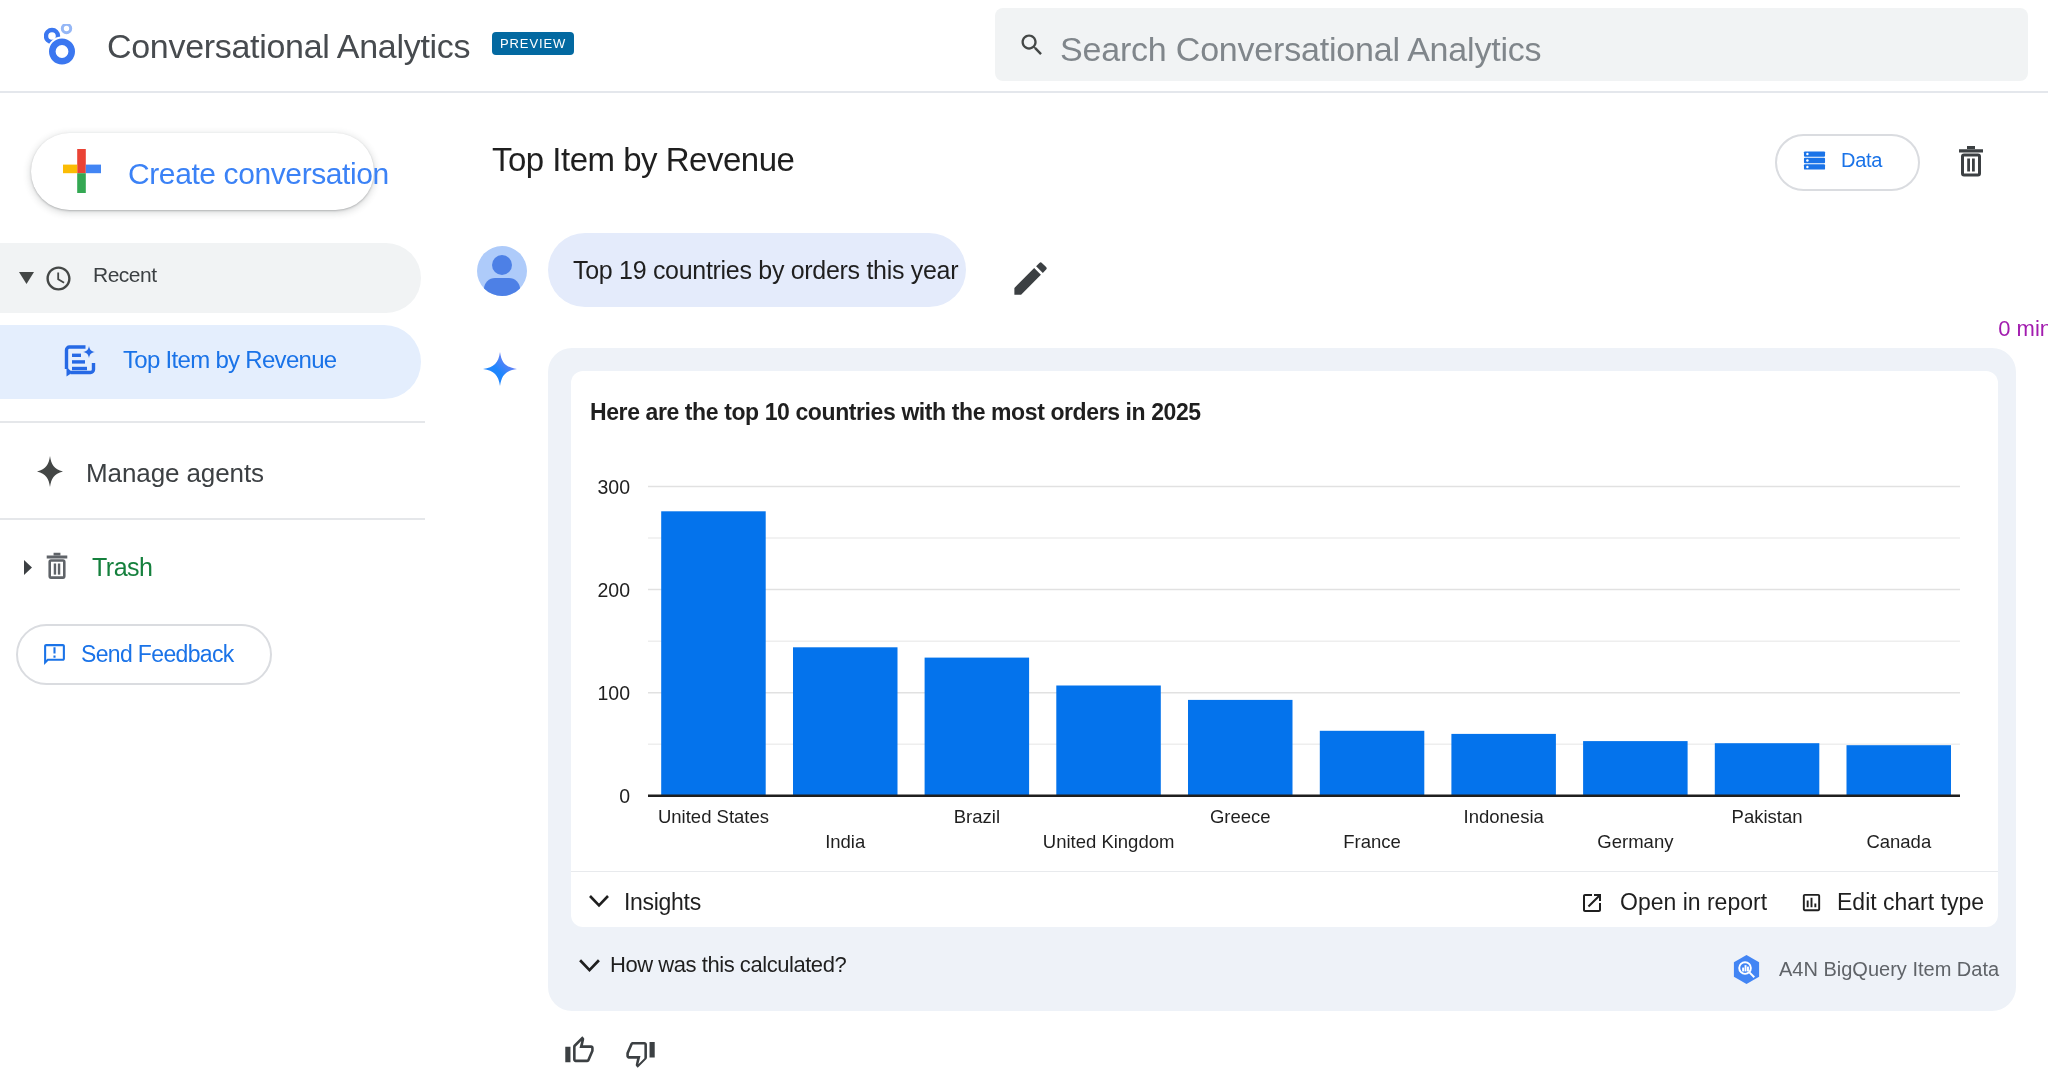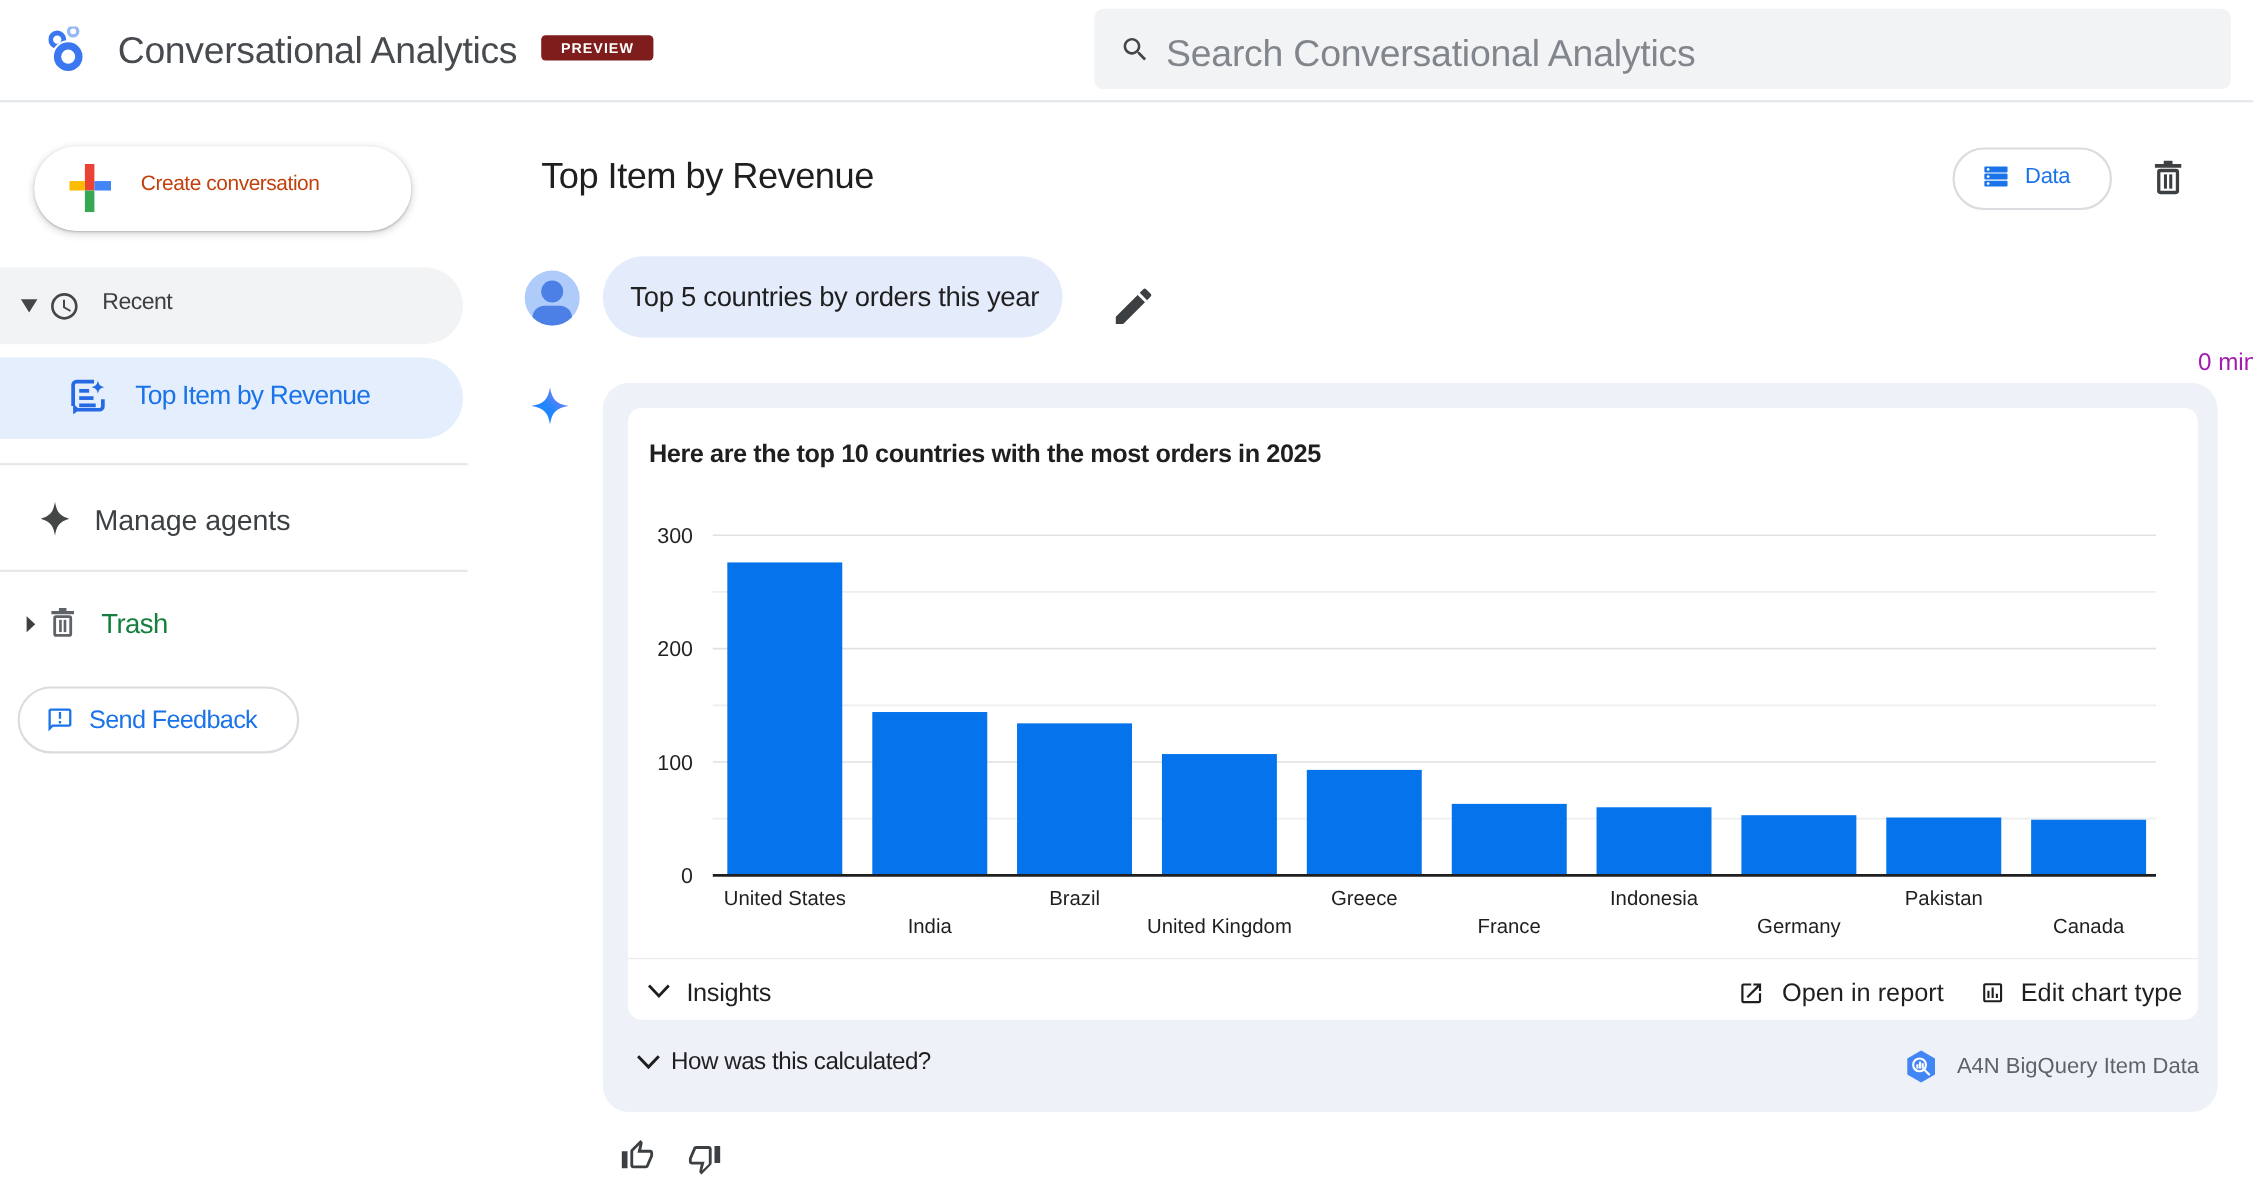--- a/index.html
+++ b/index.html
@@ -12,36 +12,36 @@
 
   <div class="abs" style="left:0;top:0;width:2048px;height:93px;background:#fff;border-bottom:2px solid #e4e7ec;"></div>
   <svg class="abs" style="left:44px;top:24px;" width="38" height="42" viewBox="0 0 38 42">
     <circle cx="22.5" cy="4.5" r="4.2" fill="none" stroke="#95b7f6" stroke-width="3"></circle>
     <circle cx="8" cy="12" r="6" fill="none" stroke="#fff" stroke-width="8.5"></circle>
     <circle cx="8" cy="12" r="6" fill="none" stroke="#3b77f0" stroke-width="4.4"></circle>
     <circle cx="18" cy="27.5" r="9.7" fill="none" stroke="#fff" stroke-width="10.5"></circle>
     <circle cx="18" cy="27.5" r="9.7" fill="none" stroke="#3b77f0" stroke-width="6.6"></circle>
   </svg>
   <div class="abs" id="hdrtitle" style="left:107px;top:27px;font-size:34px;color:#474b4f;letter-spacing:-0.3px;">Conversational Analytics</div>
-  <div class="abs" style="left:492px;top:32px;height:23px;background:#7f1d1d;border-radius:4px;color:#fff;font-size:13px;font-weight:bold;letter-spacing:0.9px;line-height:23px;padding:0 18px;">PREVIEW</div>
+  <div class="abs" style="left:492px;top:32px;height:23px;background:#0369a1;border-radius:4px;color:#fff;font-size:13px;font-weight:normal;letter-spacing:0.9px;line-height:23px;padding:0 8px;">PREVIEW</div>
 
   <div class="abs" style="left:995px;top:8px;width:1033px;height:73px;background:#f1f3f4;border-radius:8px;"></div>
   <svg class="abs" style="left:1018px;top:31px;" width="28" height="28" viewBox="0 0 24 24">
       <path fill="#444746" d="M15.5 14h-.79l-.28-.27C15.41 12.59 16 11.11 16 9.5 16 5.91 13.09 3 9.5 3S3 5.91 3 9.5 5.91 16 9.5 16c1.61 0 3.09-.59 4.23-1.57l.27.28v.79l5 4.99L20.49 19l-4.99-5zm-6 0C7.01 14 5 11.99 5 9.5S7.01 5 9.5 5 14 7.01 14 9.5 11.99 14 9.5 14z"></path>
     </svg>
   <div class="abs" id="searchph" style="left:1060px;top:30px;font-size:34px;color:#80868b;letter-spacing:-0.2px;">Search Conversational Analytics</div>
 
   <div class="abs" style="left:31px;top:133px;width:343px;height:77px;background:#fff;border-radius:40px;box-shadow:0 1px 2px rgba(60,64,67,.3),0 2px 6px 2px rgba(60,64,67,.15);"></div>
   <svg class="abs" style="left:63px;top:149px;" width="38" height="44" viewBox="0 0 38 44">
     <rect x="14.2" y="0" width="8.6" height="24.2" fill="#ea4335"></rect>
     <rect x="14.2" y="24.2" width="8.6" height="19.8" fill="#34a853"></rect>
     <rect x="0" y="15.6" width="14.2" height="8.6" fill="#fbbc04"></rect>
     <rect x="22.8" y="15.6" width="15.2" height="8.6" fill="#4285f4"></rect>
   </svg>
-  <div class="abs" id="createtxt" style="left:128px;top:157px;font-size:19px;color:#c2410c;letter-spacing:-0.4px;">Create conversation</div>
+  <div class="abs" id="createtxt" style="left:128px;top:157px;font-size:30px;color:#3b82f6;letter-spacing:-0.4px;">Create conversation</div>
 
   <div class="abs" style="left:0;top:243px;width:421px;height:70px;background:#f1f3f4;border-radius:0 35px 35px 0;"></div>
   <svg class="abs" style="left:18px;top:271px;" width="17" height="14" viewBox="0 0 17 14">
       <path fill="#444746" d="M1 1h15L8.5 13z"></path>
     </svg>
   <svg class="abs" style="left:44px;top:264px;" width="29" height="29" viewBox="0 0 24 24">
       <path fill="#444746" d="M11.99 2C6.47 2 2 6.48 2 12s4.47 10 9.99 10C17.52 22 22 17.52 22 12S17.52 2 11.99 2zm.01 18c-4.42 0-8-3.58-8-8s3.58-8 8-8 8 3.58 8 8-3.58 8-8 8zm.5-13H11v6l5.25 3.15.75-1.23-4.5-2.67z"></path>
     </svg>
   <div class="abs" id="recenttxt" style="left:93px;top:263px;font-size:21px;color:#3c4043;letter-spacing:-0.5px;">Recent</div>
 
@@ -108,21 +108,21 @@
     <rect x="10.2" y="12.5" width="2.8" height="13" fill="#3c4043"></rect>
     <rect x="15" y="12.5" width="2.8" height="13" fill="#3c4043"></rect>
   </svg>
 
   <div class="abs" style="left:477px;top:246px;width:50px;height:50px;border-radius:50%;background:#aecbfa;overflow:hidden;">
     <div class="abs" style="left:15px;top:9px;width:20px;height:20px;border-radius:50%;background:#4d80e6;"></div>
     <div class="abs" style="left:7px;top:32px;width:36px;height:22px;border-radius:11px;background:#4d80e6;"></div>
   </div>
 
   <div class="abs" style="left:548px;top:233px;width:418px;height:74px;background:#e4ebfb;border-radius:37px;"></div>
-  <div class="abs" id="bubbletxt" style="left:573px;top:256px;font-size:25px;color:#1f1f1f;letter-spacing:-0.3px;">Top 5 countries by orders this year</div>
+  <div class="abs" id="bubbletxt" style="left:573px;top:256px;font-size:25px;color:#1f1f1f;letter-spacing:-0.3px;">Top 19 countries by orders this year</div>
 
   <svg class="abs" style="left:1009px;top:257px;" width="43" height="43" viewBox="0 0 24 24">
       <path fill="#3c4043" d="M3 17.25V21h3.75L17.81 9.94l-3.75-3.75L3 17.25zM20.71 7.04a.996.996 0 0 0 0-1.41l-2.34-2.34a.996.996 0 0 0-1.41 0l-1.83 1.83 3.75 3.75 1.83-1.83z"></path>
     </svg>
 
   <div class="abs" id="zeromin" style="left:1952px;top:316px;width:100px;text-align:right;font-size:22px;color:#a21caf;">0 min</div>
 
   <svg class="abs" style="left:483px;top:351px;" width="34" height="36" viewBox="0 0 100 100">
     <defs>
         <linearGradient id="gem" x1="0" y1="1" x2="1" y2="0">

